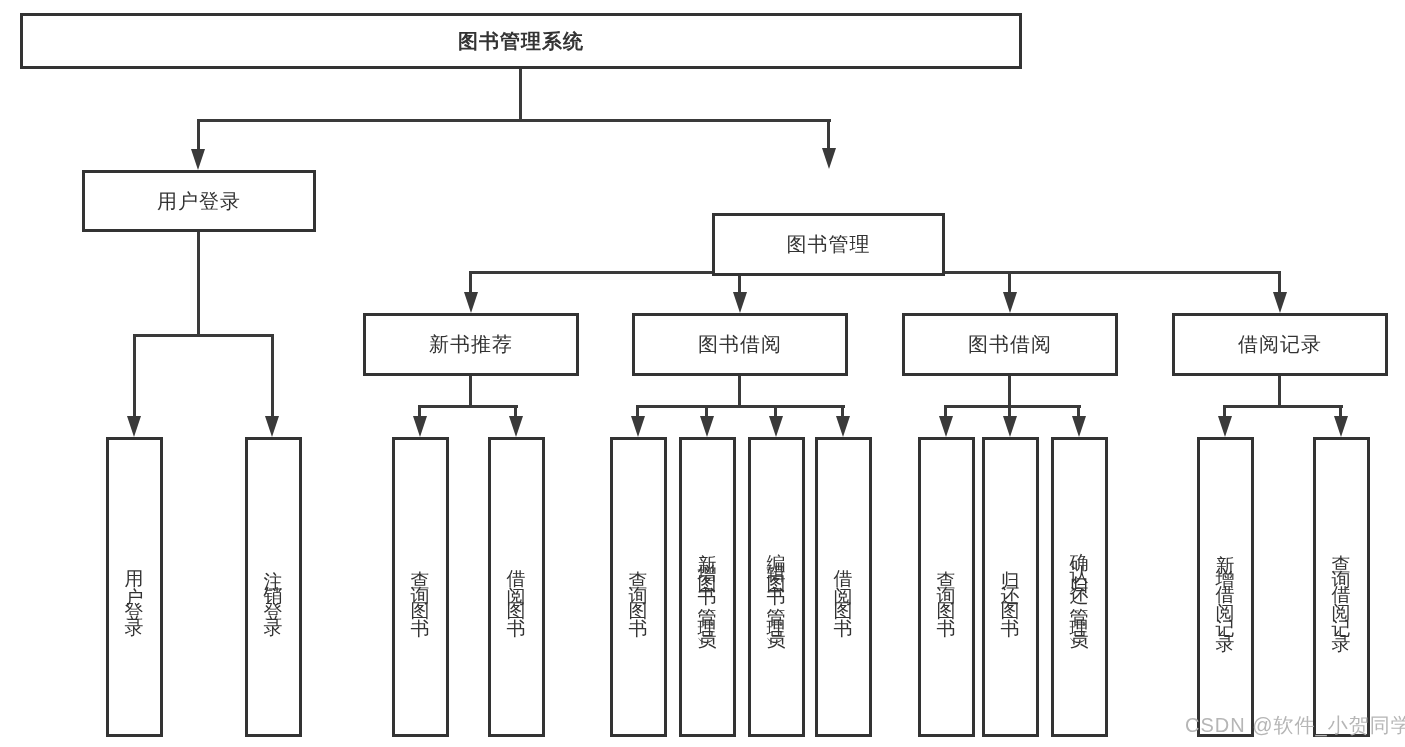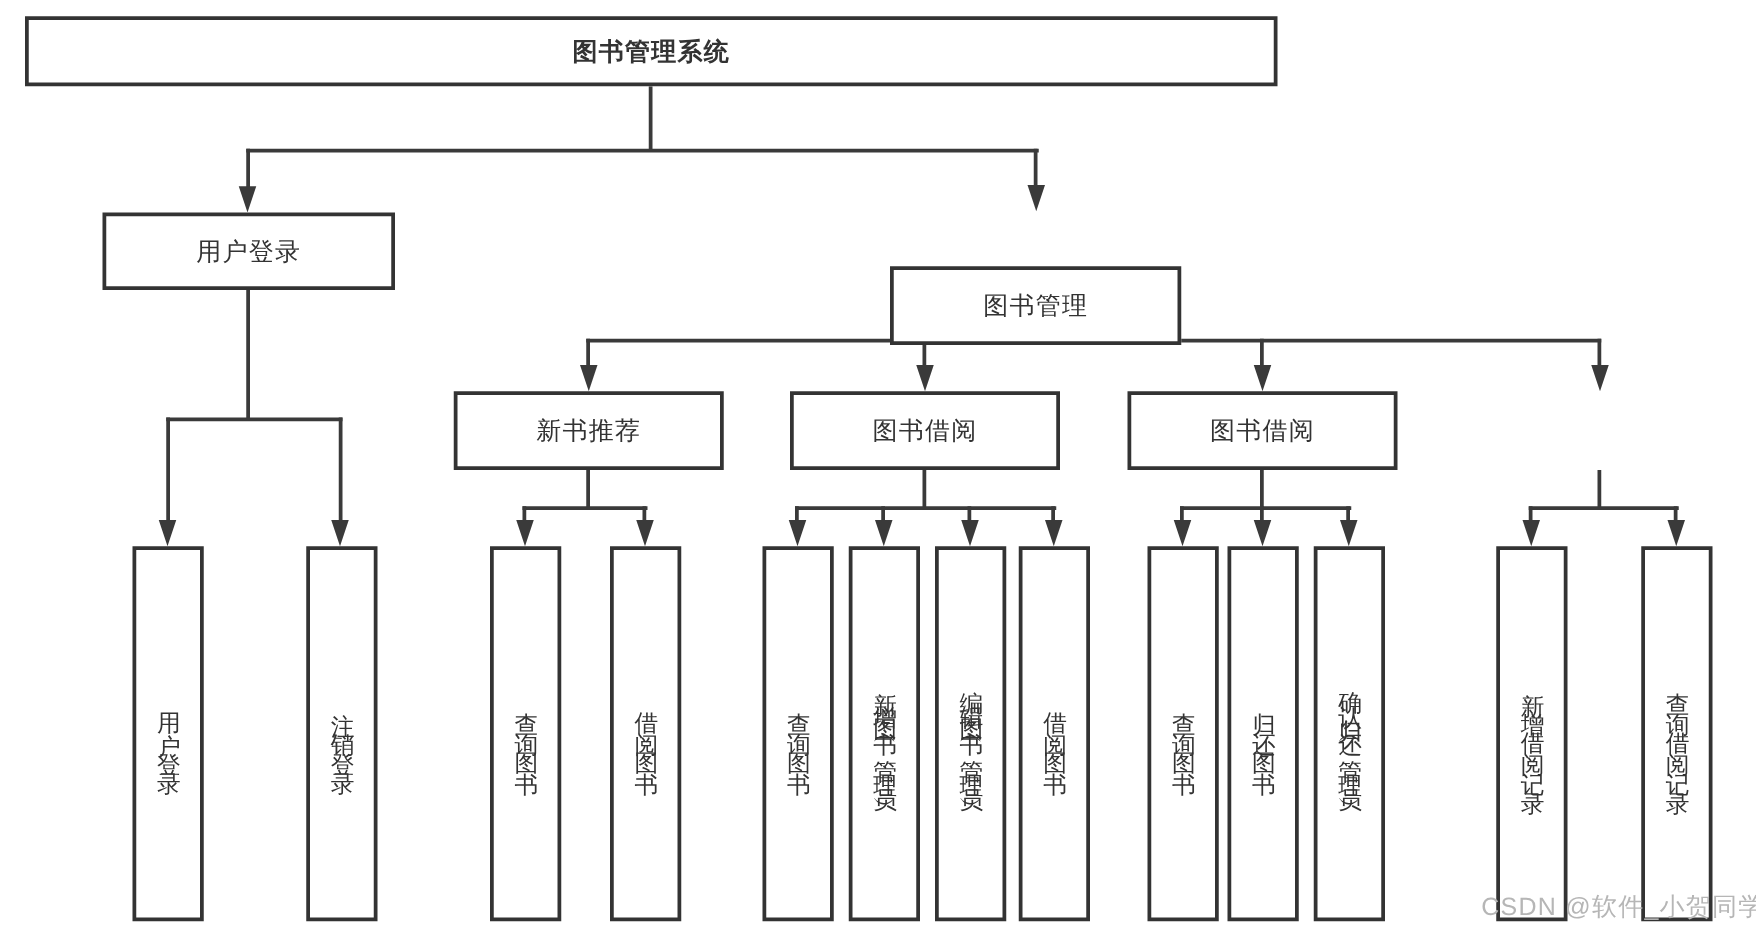--- a/index.html
+++ b/index.html
@@ -110,20 +110,23 @@
 
   <div class="node" style="left:363px; top:313px; width:216px; height:63px;">
     <span>新书推荐</span>
   </div>
   <div class="node" style="left:632px; top:313px; width:216px; height:63px;">
     <span>图书借阅</span>
   </div>
   <div class="node" style="left:902px; top:313px; width:216px; height:63px;">
     <span>图书借阅</span>
   </div>
+  <div class="node" style="left:1172px; top:313px; width:216px; height:63px;">
+    <span>借阅记录</span>
+  </div>
 
   <div class="v" style="left:469px; top:376px; height:31px;"></div>
   <div class="h" style="left:418px; top:405px; width:100px;"></div>
   <div class="v" style="left:418px; top:405px; height:12px;"></div>
   <div class="arr" style="left:413px; top:416px;"></div>
   <div class="v" style="left:514px; top:405px; height:12px;"></div>
   <div class="arr" style="left:509px; top:416px;"></div>
 
   <div class="v" style="left:738px; top:376px; height:31px;"></div>
   <div class="h" style="left:636px; top:405px; width:209px;"></div>

